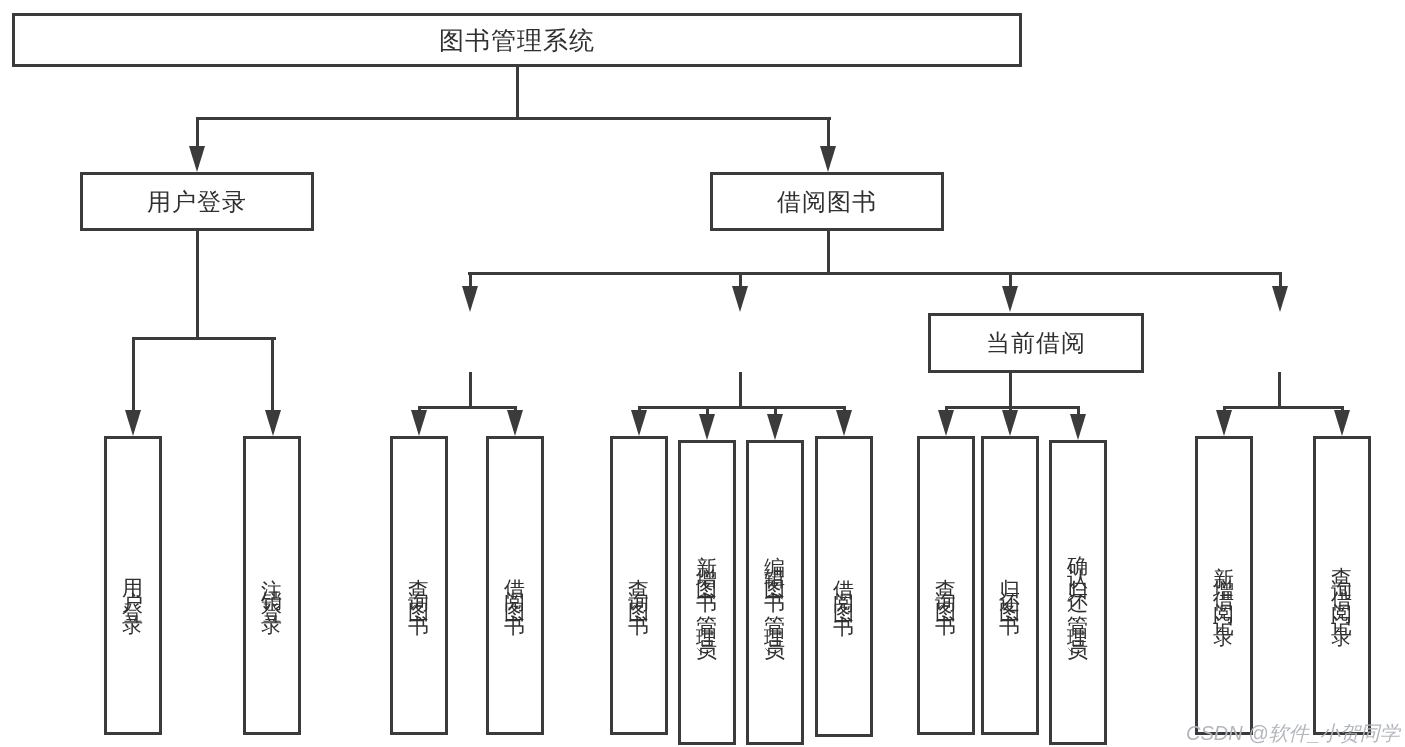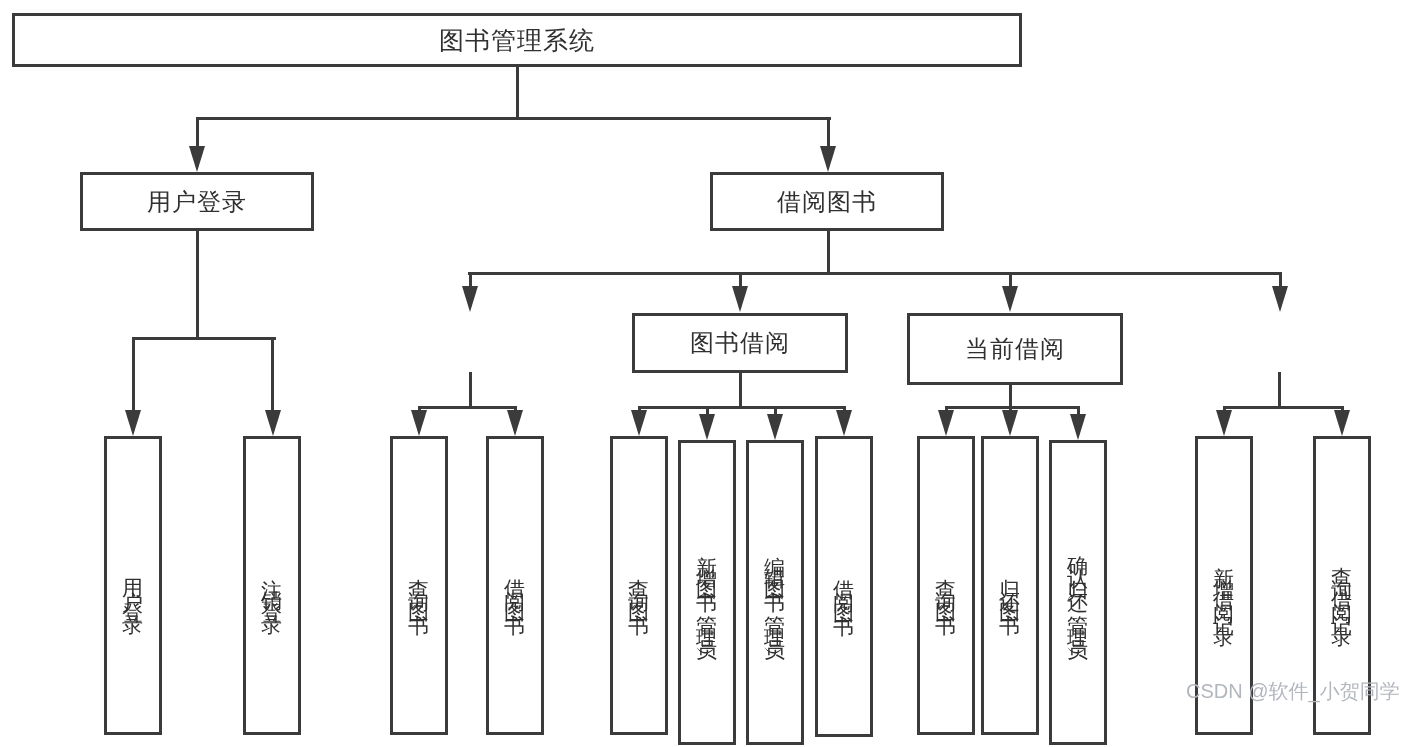--- a/index.html
+++ b/index.html
@@ -68,47 +68,45 @@
     width: 0;
     height: 0;
     border-left: 8px solid transparent;
     border-right: 8px solid transparent;
     border-top: 26px solid var(--color-line);
     z-index: 1;
   }
   .watermark {
     position: absolute;
     left: 1186px;
-    top: 678px;
+    top: 720px;
     font-size: 20px;
     color: var(--color-watermark);
     white-space: nowrap;
     z-index: 10;
+    font-style: italic;
   }
 </style>
 </head>
 <body>
 
 <div class="canvas">
 
   <div class="node root" style="left:12px;top:13px;width:1010px;height:54px">
     <span>图书管理系统</span>
   </div>
 
   <div class="node" style="left:80px;top:172px;width:234px;height:59px">
     <span>用户登录</span>
   </div>
   <div class="node" style="left:710px;top:172px;width:234px;height:59px">
     <span>借阅图书</span>
   </div>
 
-  <div class="node" style="left:632px;top:313px;width:216px;height:60px">
-    <span>图书借阅</span>
-  </div>
-  <div class="node" style="left:907px;top:313px;width:216px;height:72px">
+  <div class="node" style="left:928px;top:313px;width:216px;height:60px">
     <span>当前借阅</span>
   </div>
 
   <div class="leaf" style="left:104px;top:436px;height:299px">
     <span class="vtext">用户登录</span>
   </div>
   <div class="leaf" style="left:243px;top:436px;height:299px">
     <span class="vtext">注销登录</span>
   </div>
 

